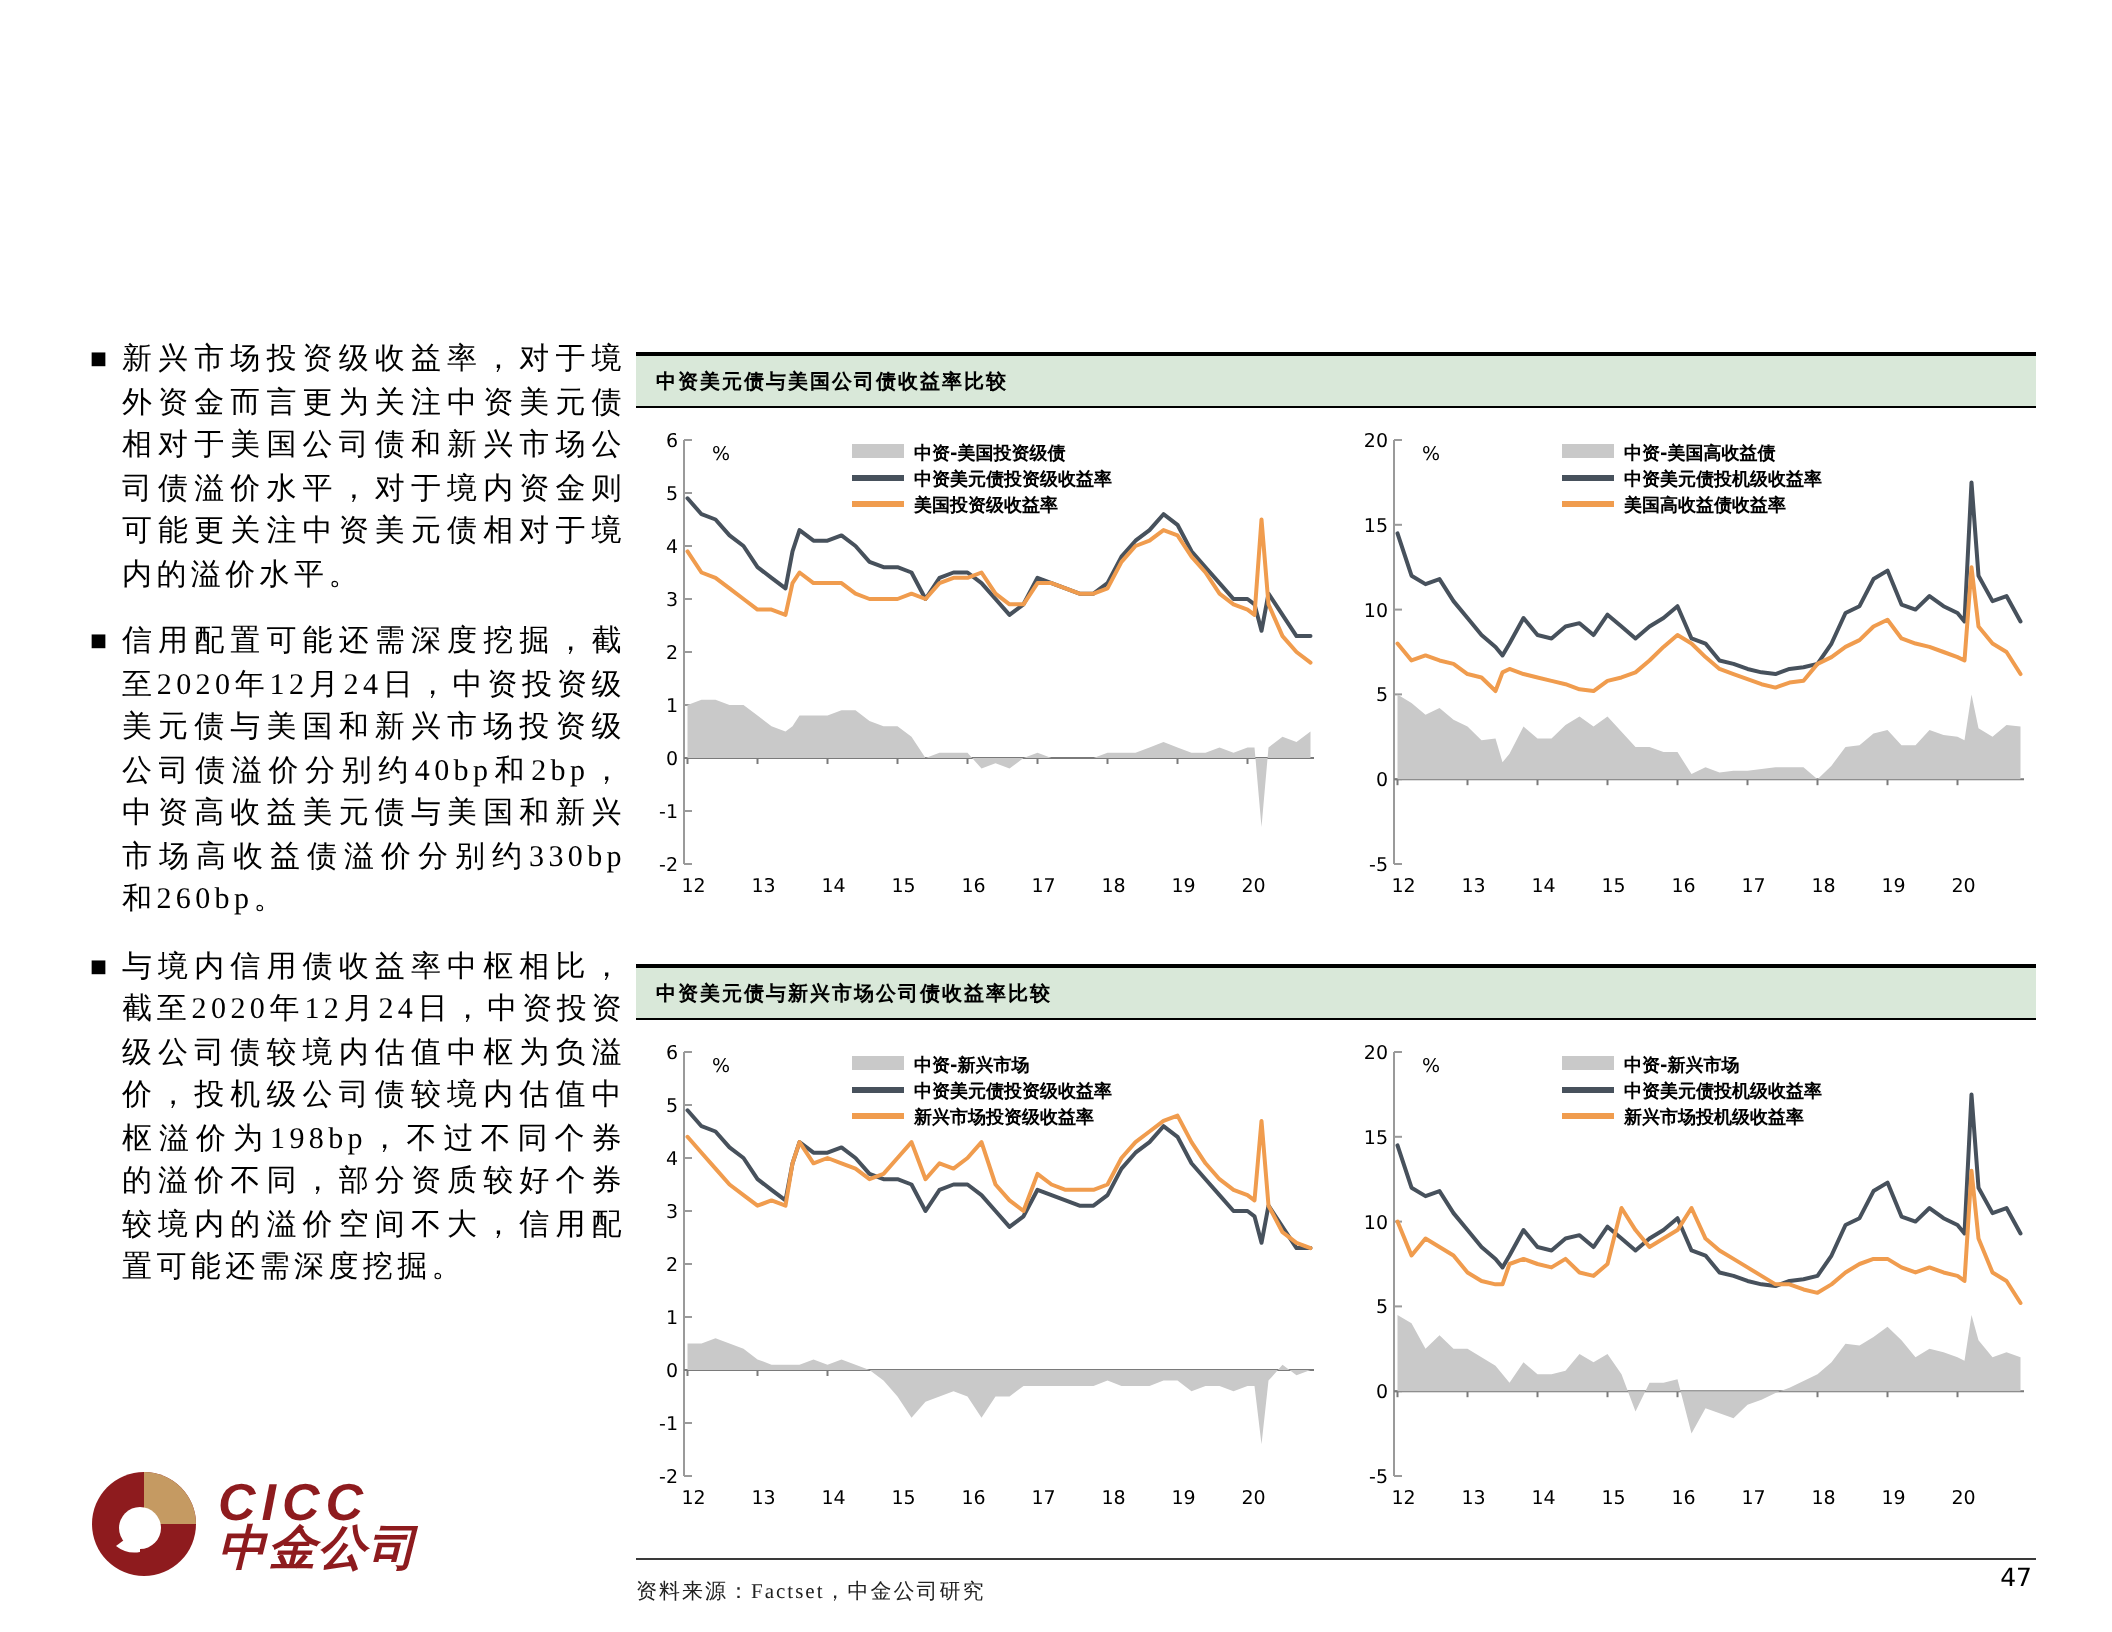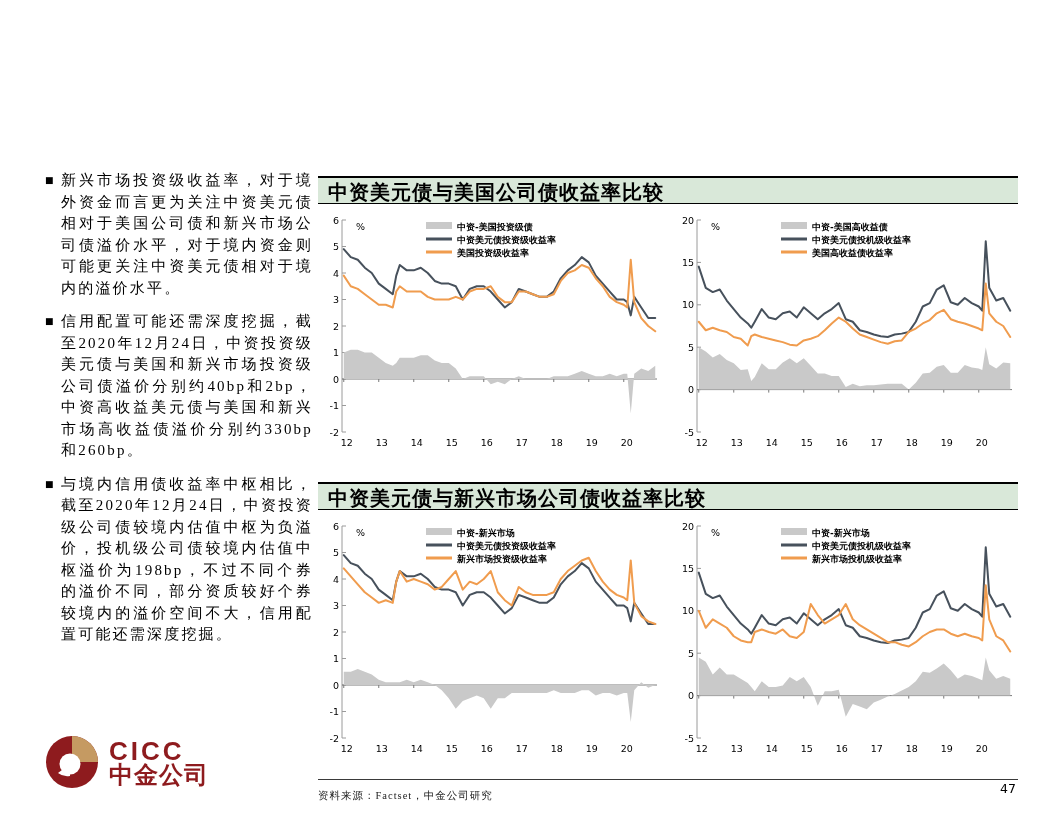--- a/index.html
+++ b/index.html
@@ -15,34 +15,34 @@
   }
   .left-col{
     position:absolute;left:45px;top:170px;width:268px;
     font-size:15px;line-height:21.5px;letter-spacing:2.2px;text-align:justify;
   }
   .bullet{display:flex;margin-bottom:12px;}
   .bullet .marker{flex:0 0 16px;font-size:9px;line-height:21.5px;letter-spacing:0;font-family:"DejaVu Sans",sans-serif;}
   .right-col{position:absolute;left:318px;top:176px;width:700px;}
   .section-header{
     background:#d9e8d9;border-top:2px solid #000;border-bottom:1px solid #000;
-    height:28px;line-height:28px;padding-left:10px;font-size:20px;font-weight:bold;letter-spacing:1px;
+    height:28px;line-height:28px;padding-left:10px;font-size:10px;font-weight:bold;letter-spacing:1px;
     box-sizing:border-box;
   }
   .charts-row{display:flex;gap:10px;margin-top:8px;}
   .chart{width:345px;height:238px;}
   .section+.section{margin-top:32px;}
   .footer{margin-top:23px;border-top:1px solid #3a3a3a;position:relative;height:40px;}
   .source{padding-top:9px;font-size:10.5px;letter-spacing:1px;color:#222;}
   .page-num{
     position:absolute;right:2px;top:1px;font-size:12.5px;color:#000;
     font-family:"DejaVu Sans",sans-serif;
   }
   .logo{position:absolute;left:45px;top:735px;display:flex;align-items:center;gap:10px;}
-  .logo-text{color:#8e1b1e;font-family:"Liberation Sans","DejaVu Sans",sans-serif;font-weight:bold;}
+  .logo-text{color:#8e1b1e;font-family:"Liberation Sans","DejaVu Sans",sans-serif;font-weight:bold;font-style:italic;}
   .logo-text .en{font-size:26px;line-height:26px;letter-spacing:3px;}
   .logo-text .cn{font-size:24px;line-height:22px;letter-spacing:1px;}
   svg text{font-family:"DejaVu Sans",sans-serif;}
 </style>
 </head>
 <body>
 
 <div class="slide">
 
 

